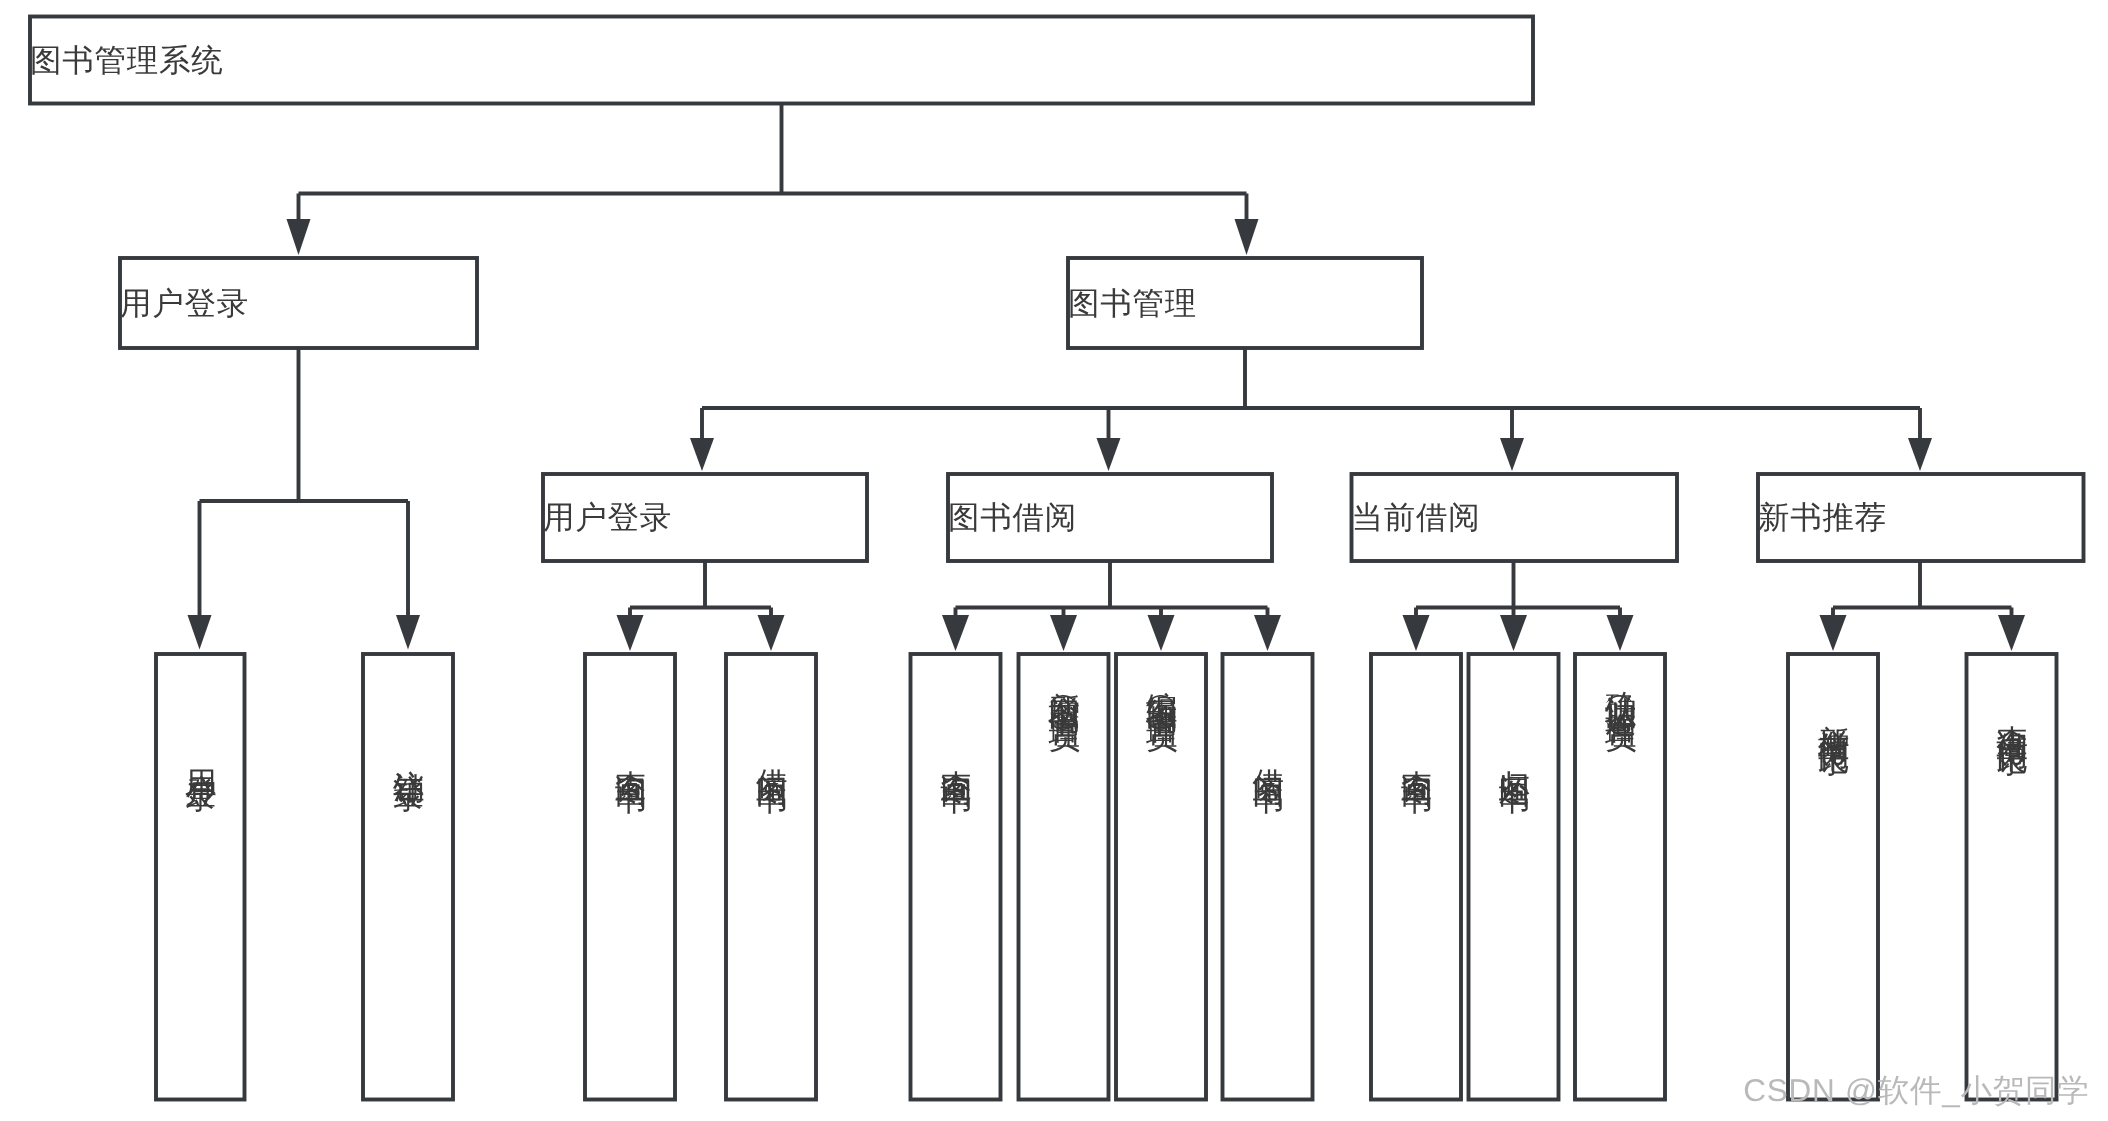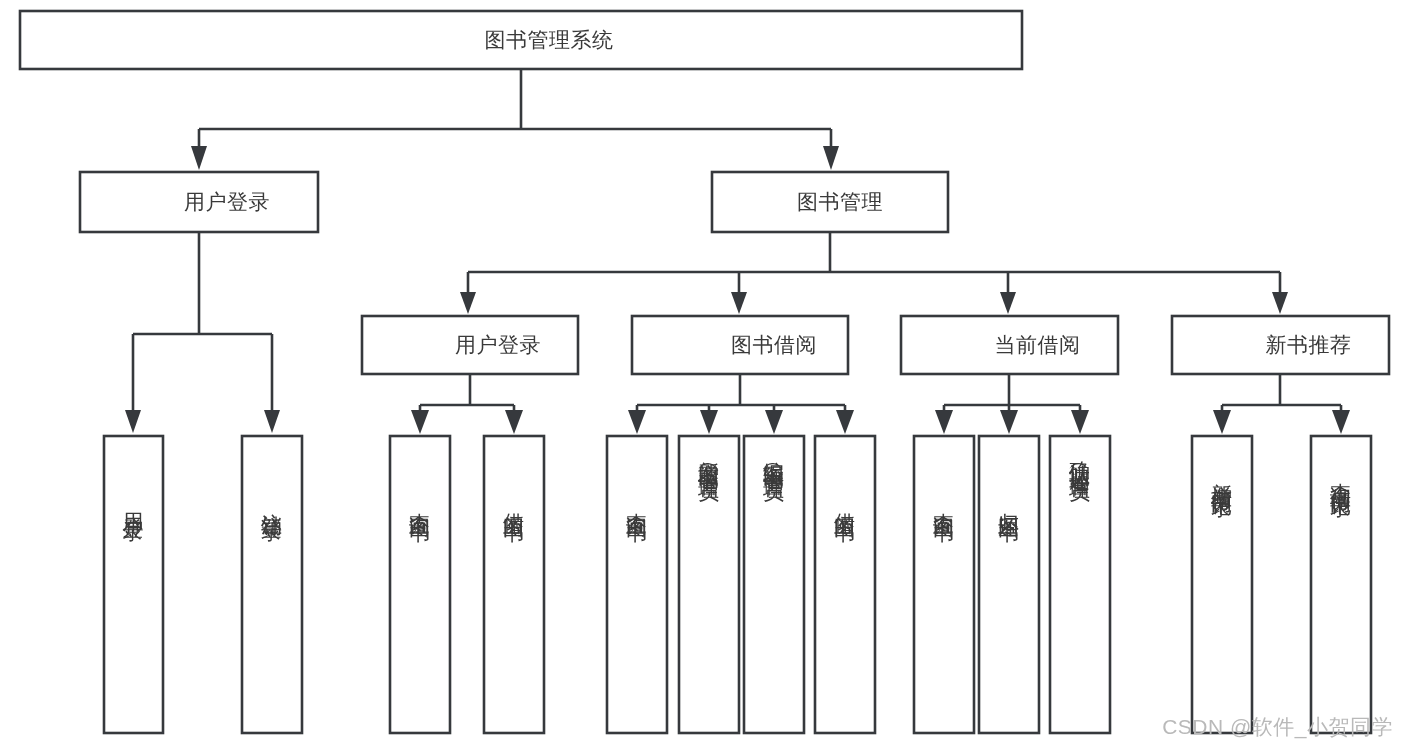--- a/index.html
+++ b/index.html
@@ -55,23 +55,21 @@
     font-size: 21px;
     line-height: 1;
     color: #3a3a3a;
     letter-spacing: 3px;
     white-space: nowrap;
   }
   .horiz-text-wrap {
     position: absolute;
     display: flex;
     align-items: center;
-    justify-content: center;
     pointer-events: none;
-    margin-left: 28px;
   }
   .horiz-text {
     font-family: "Liberation Sans", "DejaVu Sans", sans-serif;
     font-size: 21px;
     color: #3a3a3a;
     white-space: nowrap;
     letter-spacing: 0.5px;
   }
   .watermark {
     position: absolute;

